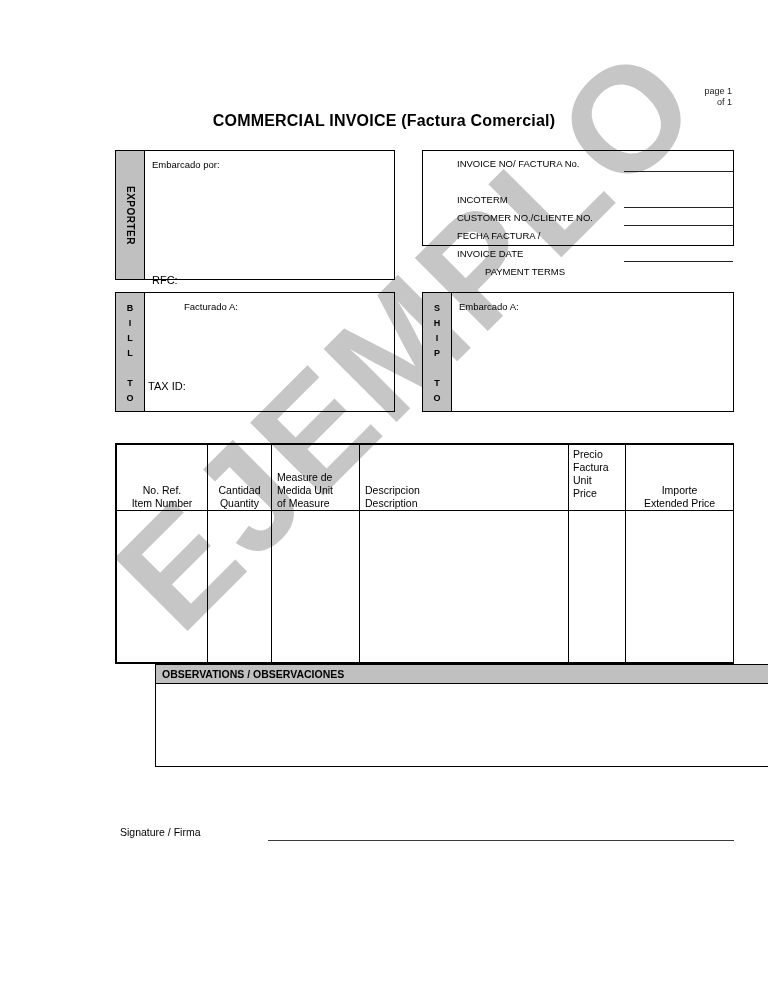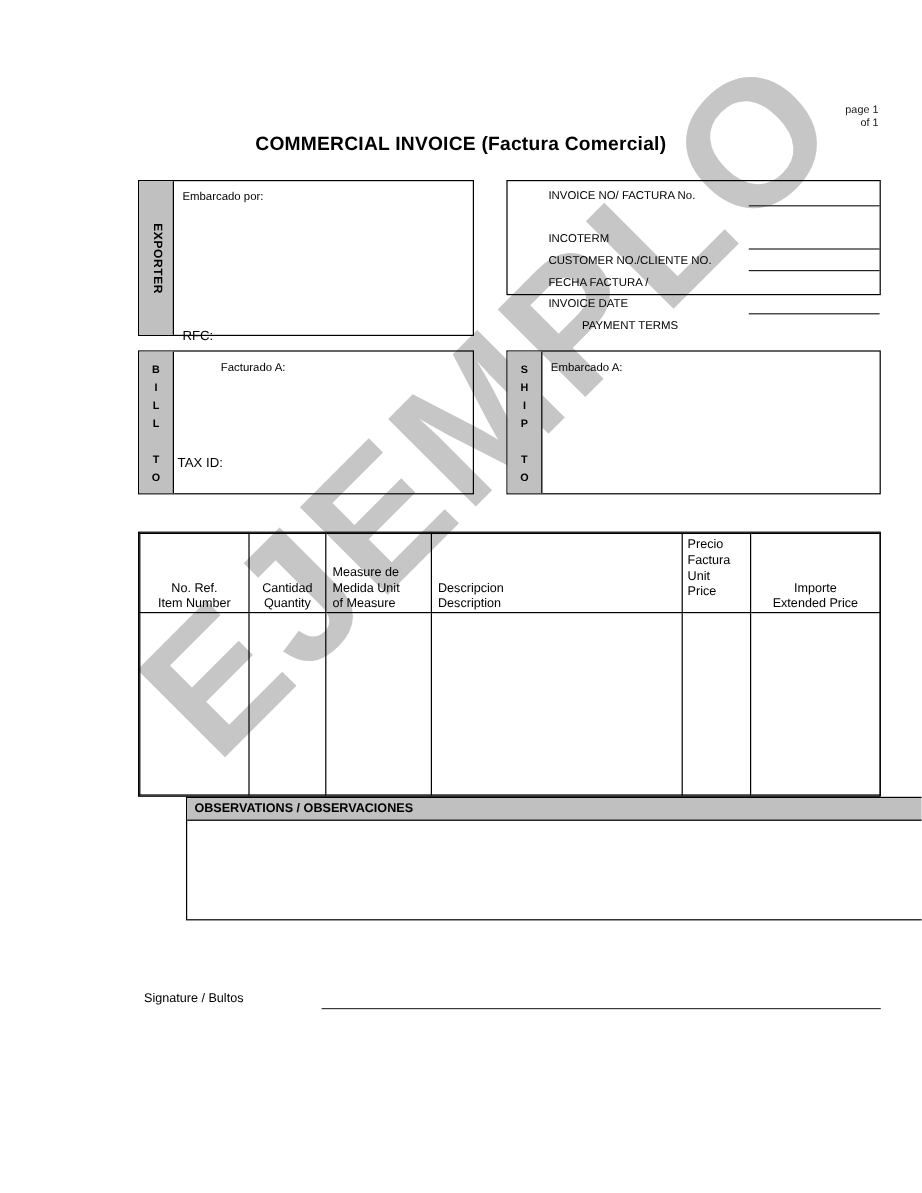--- a/index.html
+++ b/index.html
@@ -337,17 +337,17 @@
 
         </tbody>
       </table>
     </div>
 
     <div class="obs">
       <div class="obs-head">OBSERVATIONS / OBSERVACIONES</div>
       <div style="height:82px;"></div>
     </div>
 
-    <div class="sig-label">Signature / Bultos</div>
+    <div class="sig-label">Signature / Firma</div>
     <div class="sig-rule"></div>
 
   </div>
 </div>
 
 </body></html>

